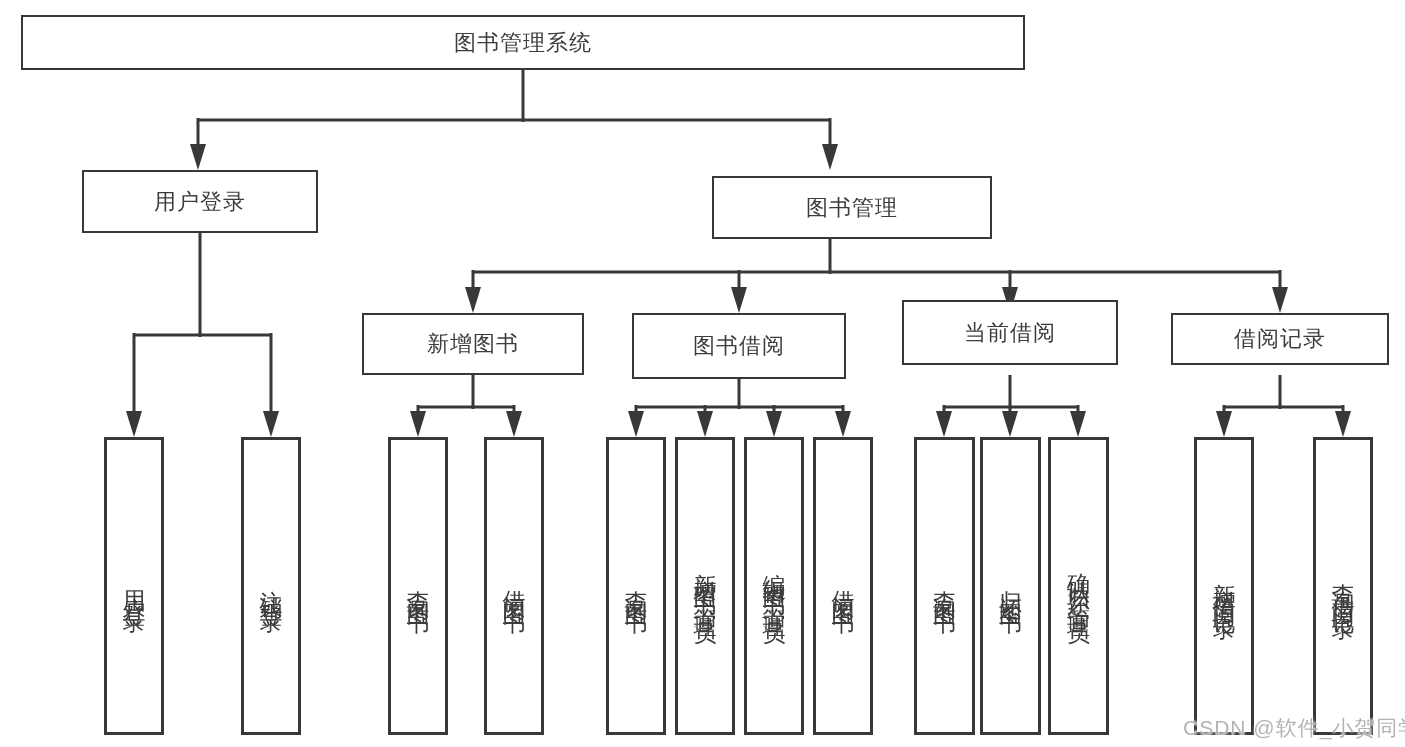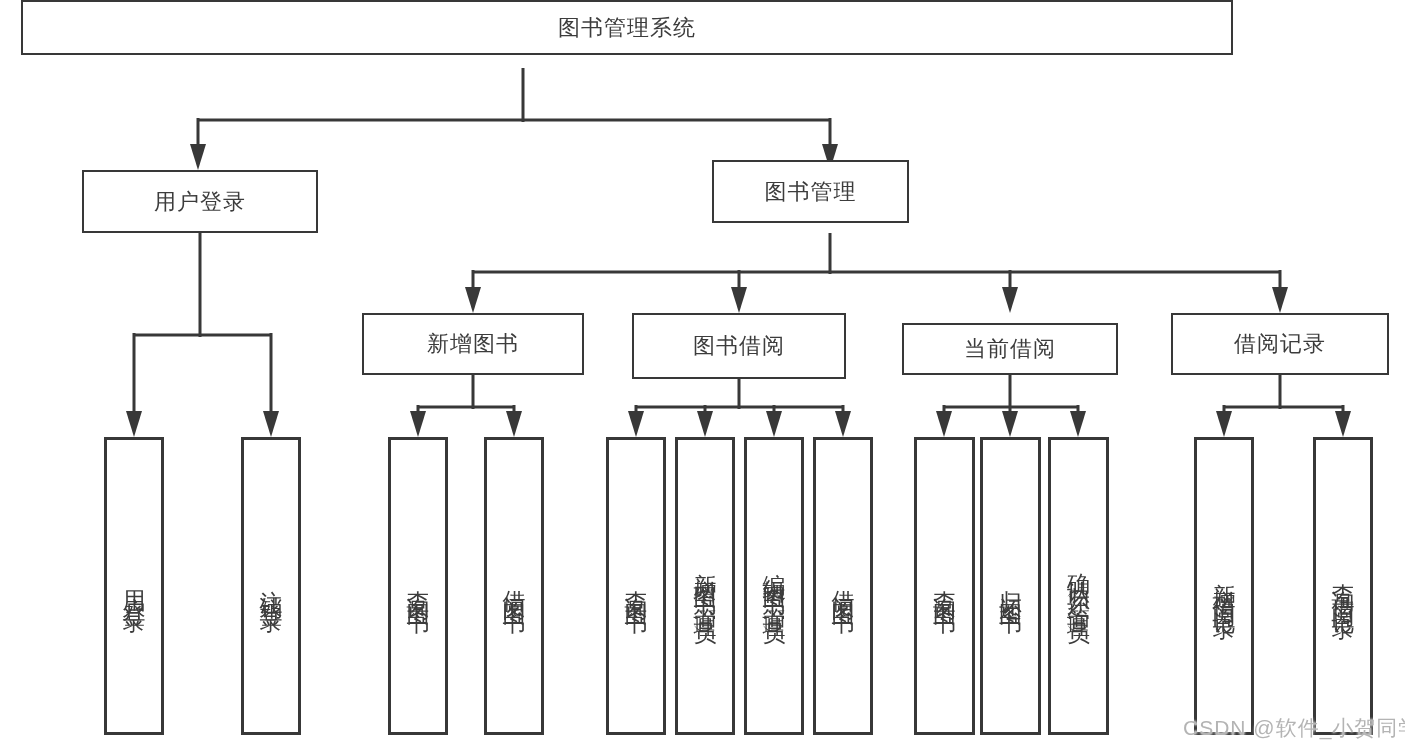--- a/index.html
+++ b/index.html
@@ -119,41 +119,41 @@
     <polygon points="697,411 713,411 705,437"></polygon>
     <polygon points="766,411 782,411 774,437"></polygon>
     <polygon points="835,411 851,411 843,437"></polygon>
     <polygon points="936,411 952,411 944,437"></polygon>
     <polygon points="1002,411 1018,411 1010,437"></polygon>
     <polygon points="1070,411 1086,411 1078,437"></polygon>
     <polygon points="1216,411 1232,411 1224,437"></polygon>
     <polygon points="1335,411 1351,411 1343,437"></polygon>
   </svg>
 
-  <div class="node" style="left:21px;top:0;width:1212px;height:55px">
+  <div class="node" style="left:21px;top:15px;width:1004px;height:55px">
     <span>图书管理系统</span>
   </div>
 
   <div class="node" style="left:82px;top:170px;width:236px;height:63px">
     <span>用户登录</span>
   </div>
-  <div class="node" style="left:712px;top:160px;width:197px;height:63px">
+  <div class="node" style="left:712px;top:176px;width:280px;height:63px">
     <span>图书管理</span>
   </div>
 
   <div class="node" style="left:362px;top:313px;width:222px;height:62px">
     <span>新增图书</span>
   </div>
   <div class="node" style="left:632px;top:313px;width:214px;height:66px">
     <span>图书借阅</span>
   </div>
-  <div class="node" style="left:902px;top:323px;width:216px;height:52px">
+  <div class="node" style="left:902px;top:300px;width:216px;height:65px">
     <span>当前借阅</span>
   </div>
-  <div class="node" style="left:1171px;top:313px;width:218px;height:62px">
+  <div class="node" style="left:1171px;top:313px;width:218px;height:52px">
     <span>借阅记录</span>
   </div>
 
   <div class="node leaf" style="left:104px;top:437px;width:60px;height:298px">
     <span>用户登录</span>
   </div>
   <div class="node leaf" style="left:241px;top:437px;width:60px;height:298px">
     <span>注销登录</span>
   </div>
 

